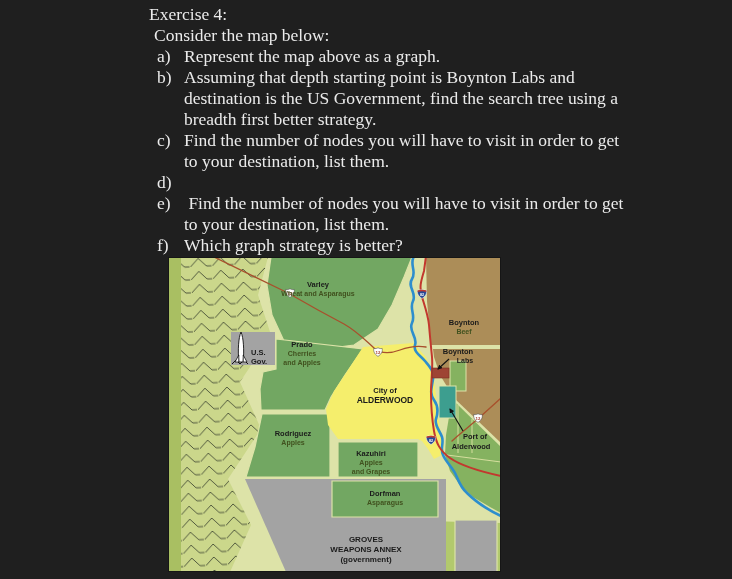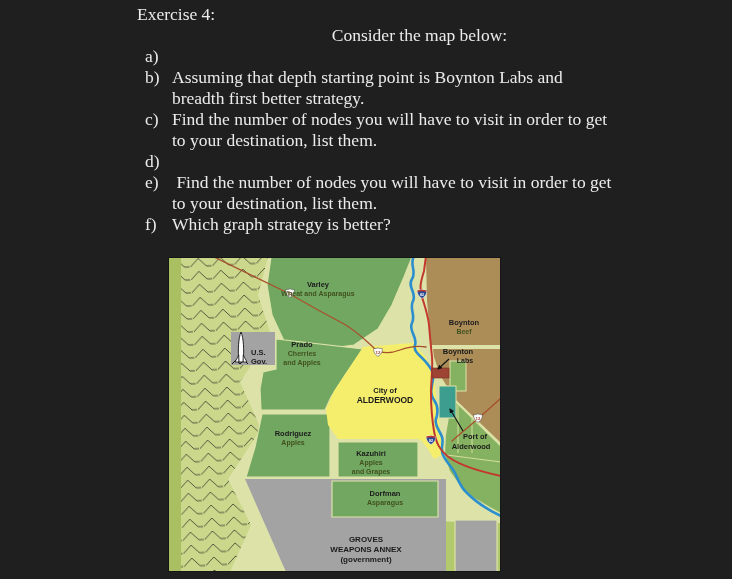--- a/index.html
+++ b/index.html
@@ -6,23 +6,23 @@
   body{
     width:732px;height:579px;overflow:hidden;position:relative;
     background:#1f1f1f;
     font-family:"Liberation Serif", serif;
   }
   .slide{position:absolute;inset:0;}
   .text-block{
     position:absolute;left:137px;top:4px;width:560px;
     color:#ebebeb;font-size:17.5px;line-height:21px;
   }
-  .intro{padding-left:5px;justify-content:center;}
+  .intro{padding-left:5px;}
   .items{padding-left:8px;}
-  .row{display:flex;}
+  .row{display:flex;margin-left:12px;}
   .letter{width:27px;flex:none;}
   .iline{white-space:pre-wrap;}
   .map-wrap{position:absolute;left:168px;top:257px;width:333px;height:315px;text-decoration:underline;}
   svg{display:block;}
   .mt{font-family:"Liberation Sans",sans-serif;font-weight:700;fill:#1b1b1b;text-anchor:middle;}
   .sz7{font-size:7px;} .sz75{font-size:7.5px;} .sz8{font-size:8px;} .sz85{font-size:8.5px;}
   .cr{fill:#41521f;}
   .start{text-anchor:start;}
   .sht{font-family:"Liberation Sans",sans-serif;font-size:4.4px;font-weight:700;fill:#a33b2a;text-anchor:middle;}
   .shti{font-family:"Liberation Sans",sans-serif;font-size:3.7px;font-weight:700;fill:#ffffff;text-anchor:middle;}
@@ -35,24 +35,29 @@
   <div class="text-block">
     <div class="row">
       <span class="iline">Exercise 4:</span>
     </div>
     <div class="row intro">
       <span class="iline">Consider the map below:</span>
     </div>
     <div class="items">
       <div class="row">
         <span class="letter">a)</span>
+        <span class="iline">Represent the map above as a graph.</span>
       </div>
       <div class="row">
         <span class="letter">b)</span>
         <span class="iline">Assuming that depth starting point is Boynton Labs and</span>
+      </div>
+      <div class="row">
+        <span class="letter"></span>
+        <span class="iline">destination is the US Government, find the search tree using a</span>
       </div>
       <div class="row">
         <span class="letter"></span>
         <span class="iline">breadth first better strategy.</span>
       </div>
       <div class="row">
         <span class="letter">c)</span>
         <span class="iline">Find the number of nodes you will have to visit in order to get</span>
       </div>
       <div class="row">

